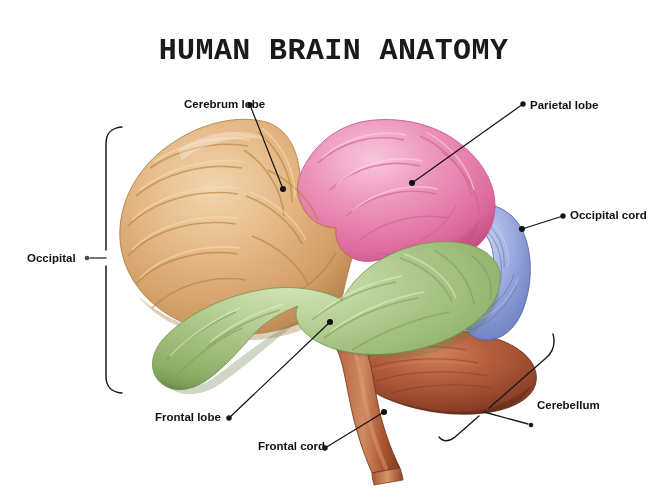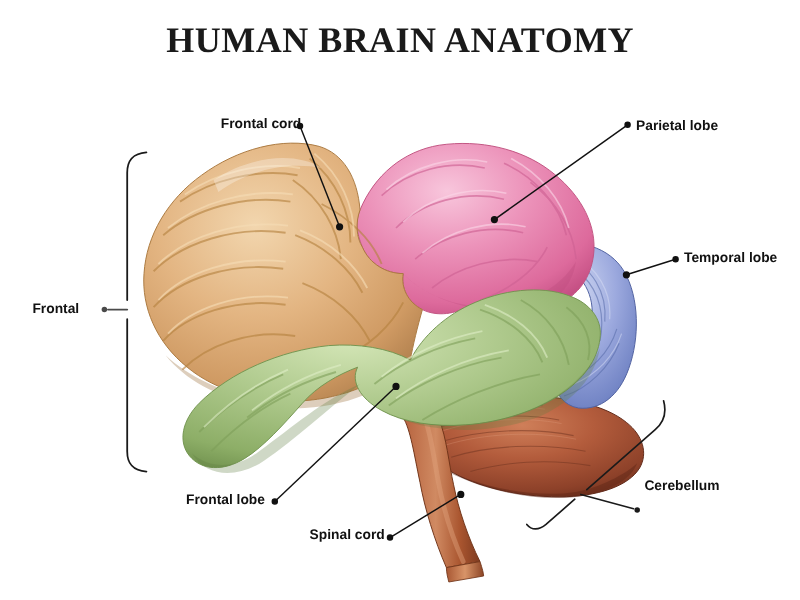--- a/index.html
+++ b/index.html
@@ -14,25 +14,25 @@
     font-family: "Liberation Sans", sans-serif;
   }
   #diagram {
     position: relative;
     width: 667px;
     height: 500px;
     background: #ffffff;
   }
   #title {
     position: absolute;
-    top: 17px;
+    top: 34px;
     left: 0;
     width: 667px;
     text-align: center;
-    font-family: Liberation Serif, serif;
+    font-family: Liberation Mono, monospace;
     font-weight: bold;
     font-size: 30px;
     letter-spacing: 0.4px;
     color: #1a1a1a;
     white-space: nowrap;
   }
   svg.art {
     position: absolute;
     top: 0;
     left: 0;
@@ -352,21 +352,21 @@
                C556,345 553,352 546,358
                L489,408
                M479,416
                L455,437
                C449,442 443,442 439,437"></path>
       <path d="M484,412 L528,424" stroke="#1a1a1a" stroke-width="1.3"></path>
       <circle cx="531" cy="425" r="2.3" fill="#1a1a1a" stroke="none"></circle>
     </g>
   </svg>
 
-  <div class="lbl lbl-frontal">Frontal cord</div>
+  <div class="lbl lbl-frontal">Cerebrum lobe</div>
   <div class="lbl lbl-parietal">Parietal lobe</div>
-  <div class="lbl lbl-occipital">Temporal lobe</div>
-  <div class="lbl lbl-cerebrum">Frontal</div>
+  <div class="lbl lbl-occipital">Occipital cord</div>
+  <div class="lbl lbl-cerebrum">Occipital</div>
   <div class="lbl lbl-temporal">Frontal lobe</div>
-  <div class="lbl lbl-spinal">Spinal cord</div>
+  <div class="lbl lbl-spinal">Frontal cord</div>
   <div class="lbl lbl-cerebellum">Cerebellum</div>
 
 </div>
 
 </body></html>

